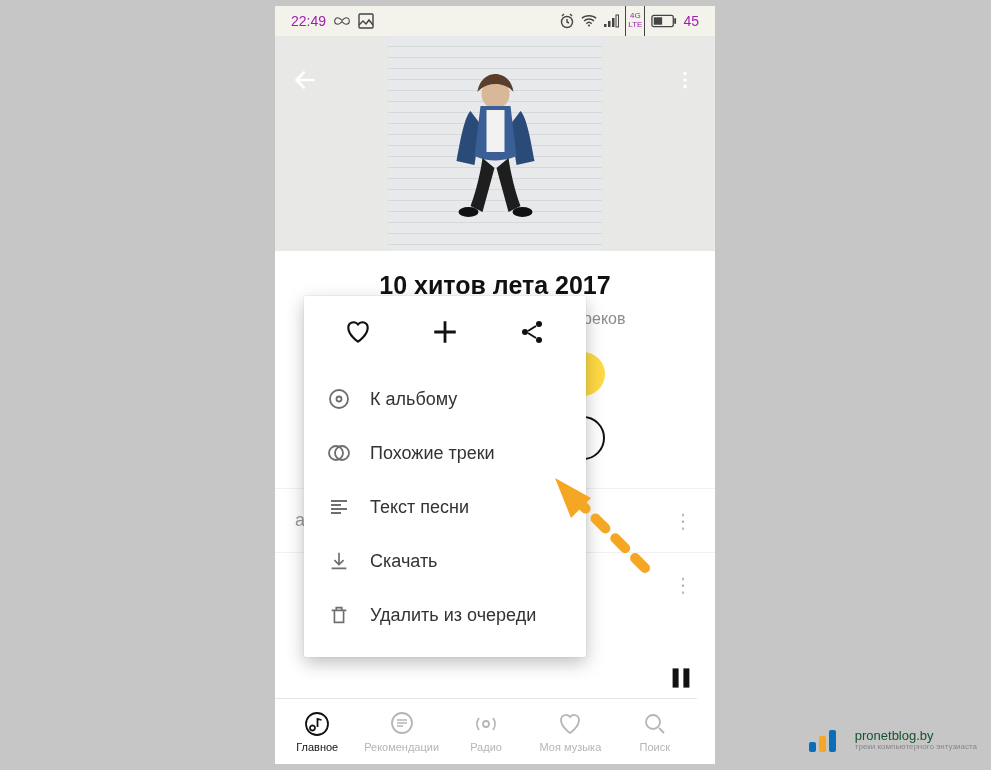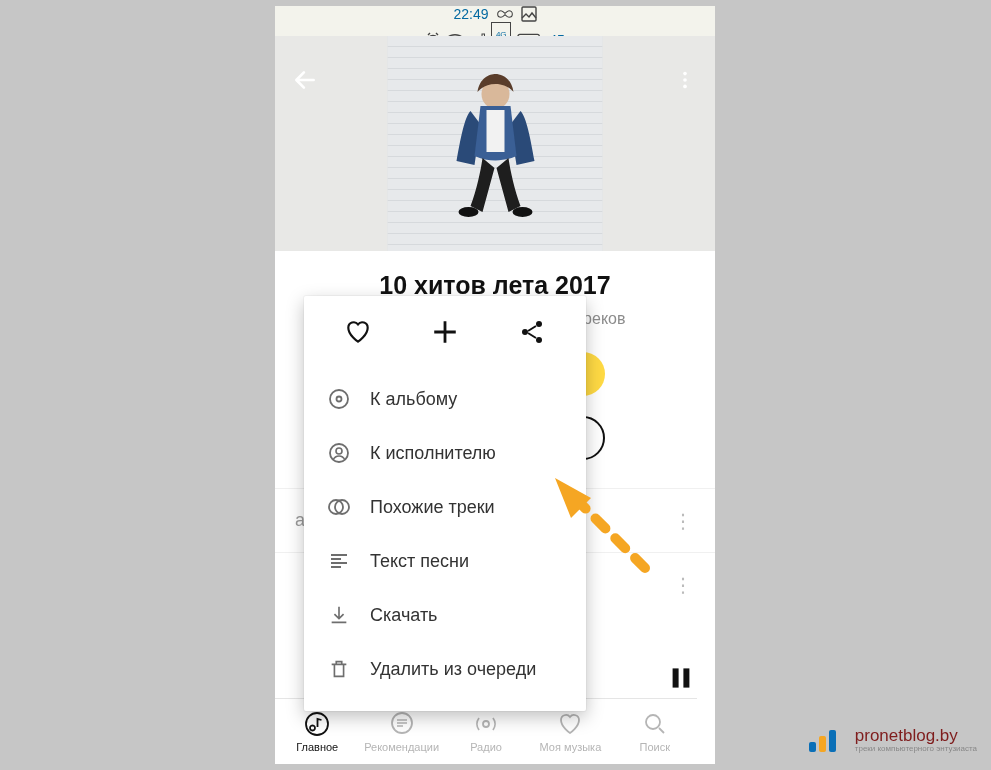--- a/index.html
+++ b/index.html
@@ -1,21 +1,21 @@
 <!DOCTYPE html>
 <html><head>
 <meta charset="utf-8">
 <style>
   * { box-sizing: border-box; margin: 0; padding: 0; }
   body { font-family: Arial, Helvetica, sans-serif; background: #c6c6c6; width: 991px; height: 770px; position: relative; overflow: hidden; }
   .frame { position: absolute; left: 0; top: 0; width: 991px; height: 770px; background: #c6c6c6; }
   .phone { position: absolute; left: 275px; top: 6px; width: 440px; height: 758px; background: #fff; overflow: hidden; }
 
   
-  .statusbar { height: 30px; background: #f3f3ec; display: flex; align-items: center; justify-content: space-between; padding: 0 16px; font-size: 14px; color: #0369a1; flex-direction: column; }
+  .statusbar { height: 30px; background: #f3f3ec; display: flex; align-items: center; justify-content: space-between; padding: 0 16px; font-size: 14px; color: #a21caf; }
   .sb-left { display: flex; align-items: center; gap: 8px; }
   .sb-right { display: flex; align-items: center; gap: 6px; }
   .sb-ico { width: 16px; height: 16px; display: inline-flex; align-items: center; justify-content: center; }
 
   
   .header { height: 215px; position: relative; background: linear-gradient(#e8e8e6,#e8e8e6); }
   .header .back { position: absolute; left: 14px; top: 28px; width: 32px; height: 32px; color: #fff; display: flex; align-items: center; justify-content: center; cursor: pointer; }
   .header .more { position: absolute; right: 14px; top: 28px; width: 32px; height: 32px; color: #fff; display: flex; align-items: center; justify-content: center; cursor: pointer; }
   .cover { position: absolute; left: 50%; top: 0; transform: translateX(-50%); width: 215px; height: 215px; background: #dde2e6; overflow: hidden; }
   .cover .lines { position: absolute; inset: 0; background:
@@ -53,21 +53,21 @@
   .menu .top-icons { display: flex; justify-content: space-around; padding: 4px 10px 24px; }
   .menu .top-icons span { width: 32px; height: 32px; display: inline-flex; align-items: center; justify-content: center; cursor: pointer; }
   .menu .mitem { display: flex; align-items: center; gap: 18px; padding: 14px 22px; cursor: pointer; color: #333; font-size: 18px; }
   .menu .mico { width: 26px; height: 26px; display: inline-flex; align-items: center; justify-content: center; color: #6e6e6e; }
 
   
   .arrow-anno { position: absolute; left: 545px; top: 478px; width: 120px; height: 100px; pointer-events: none; }
 
   
   .watermark { position: absolute; right: 14px; bottom: 16px; display: flex; align-items: center; gap: 8px; }
-  .wm-text { color: #7f1d1d; font-size: 17px; line-height: 1; }
+  .wm-text { color: #14532d; font-size: 13px; line-height: 1; }
   .wm-sub { color: #888; font-size: 8px; }
 
   svg { display: block; }
 </style>
 </head>
 <body>
 <div class="frame">
 
   <div class="phone">
 
@@ -263,30 +263,20 @@
           <svg viewBox="0 0 24 24" width="24" height="24">
               <circle cx="12" cy="12" r="9" fill="none" stroke="#6e6e6e" stroke-width="1.8"></circle>
               <circle cx="12" cy="12" r="2.5" fill="none" stroke="#6e6e6e" stroke-width="1.8"></circle>
             </svg>
         </span>
         <span>К альбому</span>
       </div>
       <div class="mitem">
         <span class="mico">
           <svg viewBox="0 0 24 24" width="24" height="24">
-              <circle cx="12" cy="12" r="9" fill="none" stroke="#6e6e6e" stroke-width="1.8"></circle>
-              <circle cx="12" cy="10" r="3" fill="none" stroke="#6e6e6e" stroke-width="1.6"></circle>
-              <path d="M6 19c1.5-3 4-4 6-4s4.5 1 6 4" fill="none" stroke="#6e6e6e" stroke-width="1.6"></path>
-            </svg>
-        </span>
-        <span>К исполнителю</span>
-      </div>
-      <div class="mitem">
-        <span class="mico">
-          <svg viewBox="0 0 24 24" width="24" height="24">
               <circle cx="9" cy="12" r="7" fill="none" stroke="#6e6e6e" stroke-width="1.8"></circle>
               <circle cx="15" cy="12" r="7" fill="none" stroke="#6e6e6e" stroke-width="1.8"></circle>
             </svg>
         </span>
         <span>Похожие треки</span>
       </div>
       <div class="mitem">
         <span class="mico">
           <svg viewBox="0 0 24 24" width="24" height="24">
               <path d="M4 6h16M4 10h10M4 14h16M4 18h10" stroke="#6e6e6e" stroke-width="1.8"></path>

